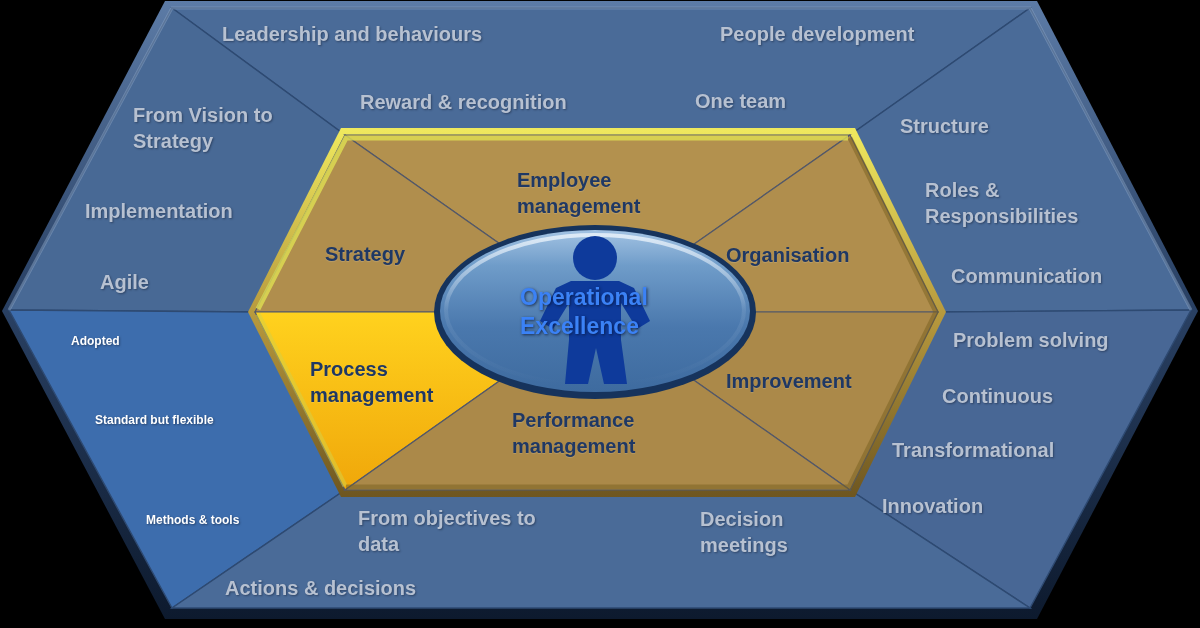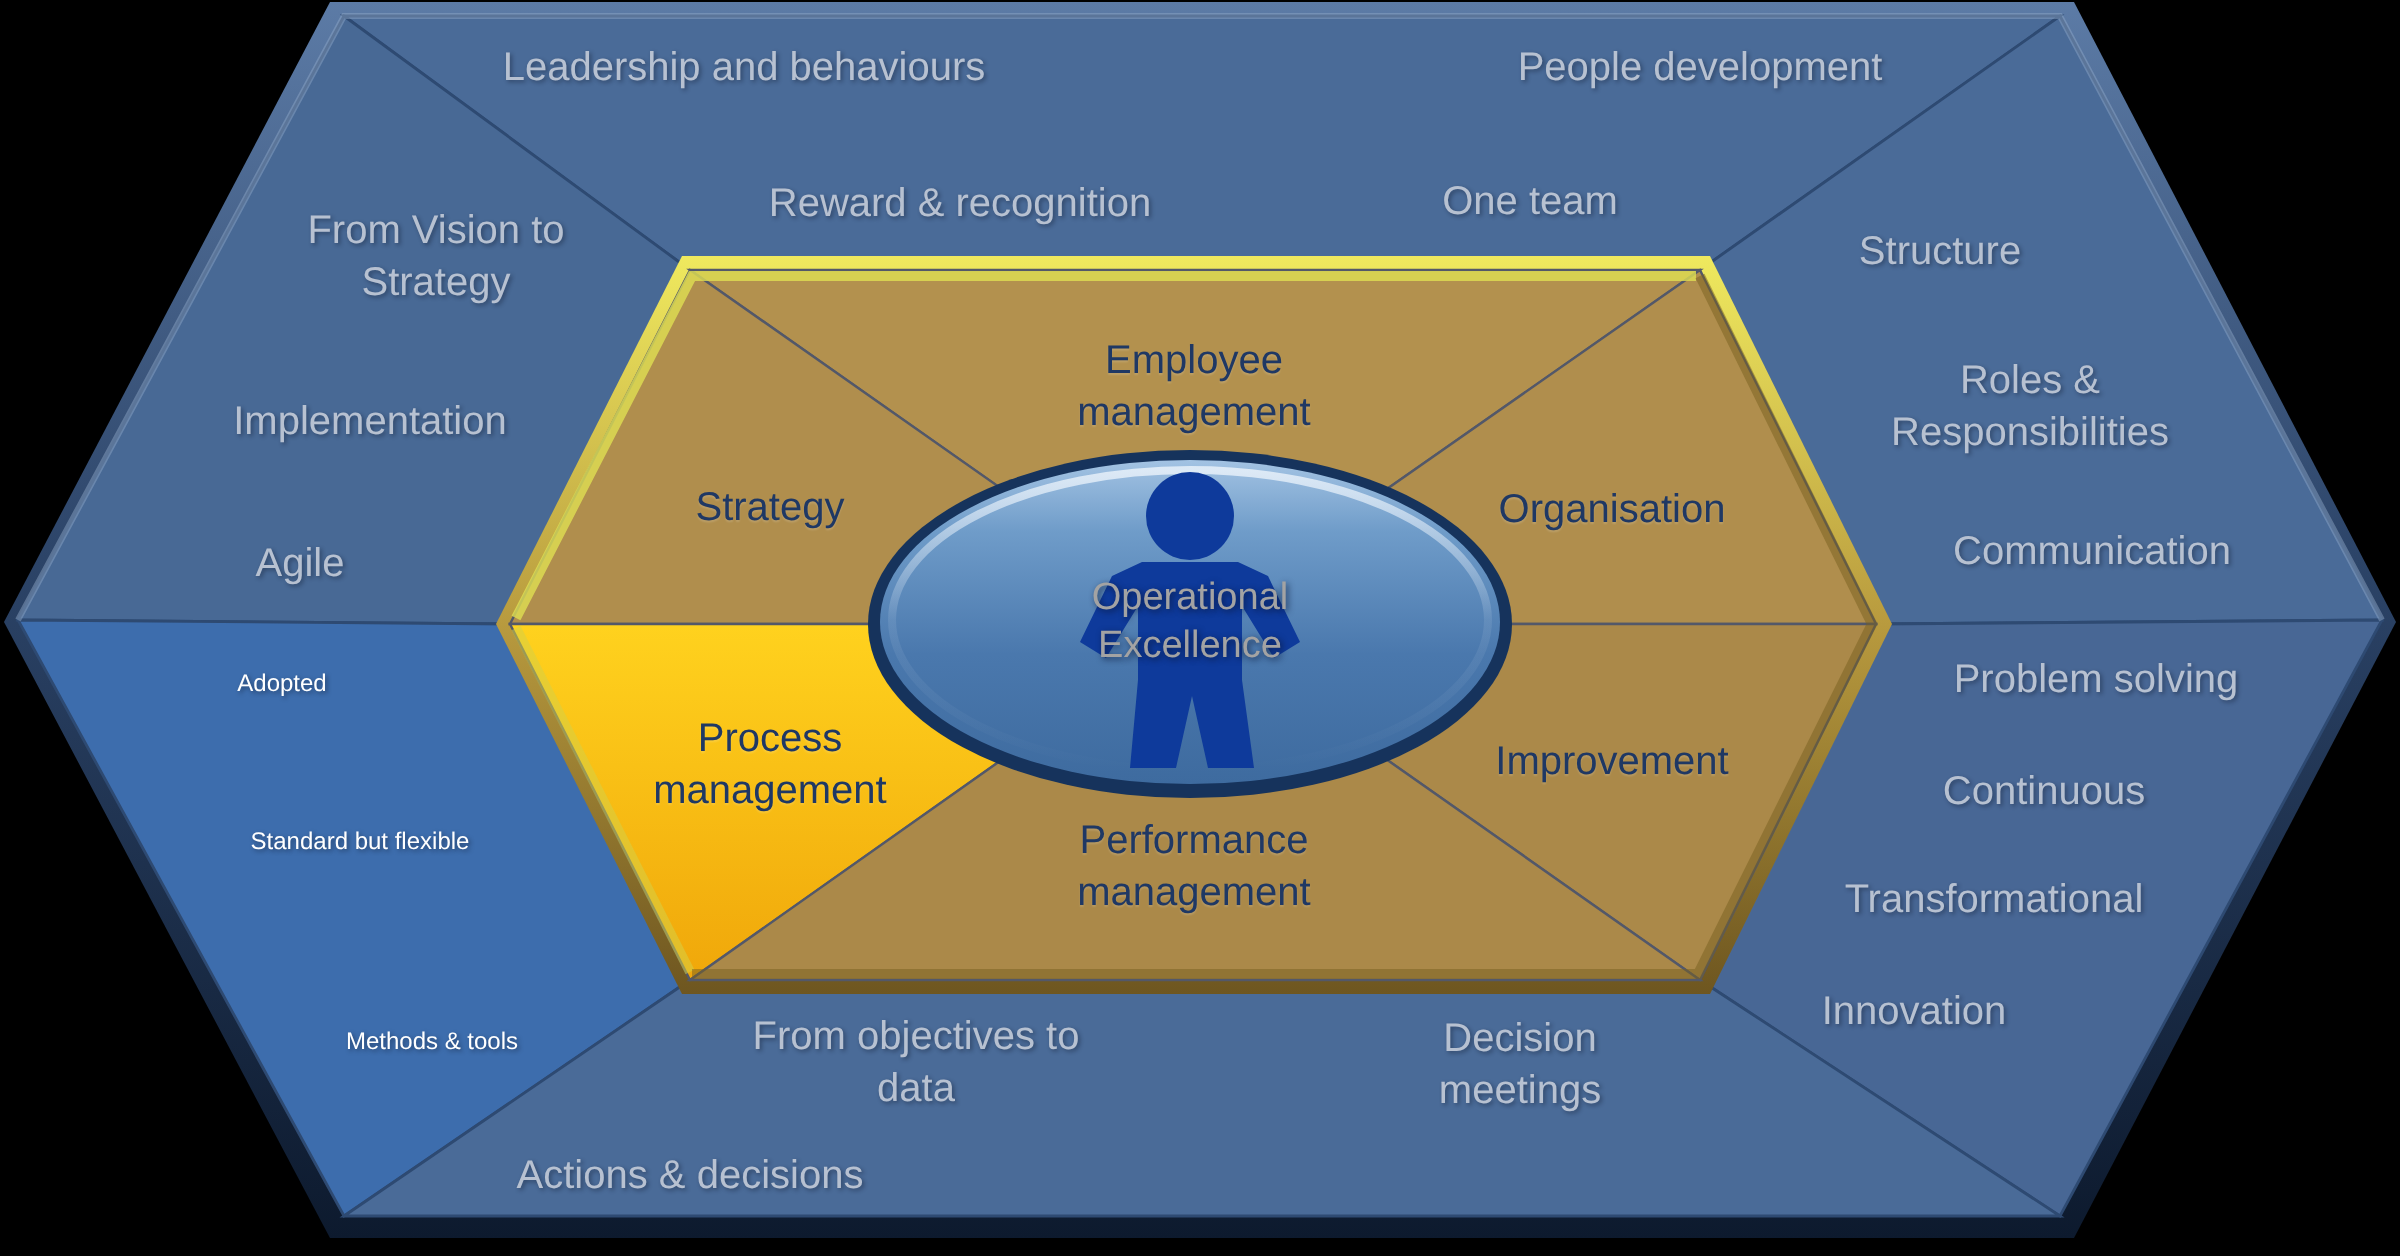--- a/index.html
+++ b/index.html
@@ -4,37 +4,37 @@
 <style>
   html,body{margin:0;padding:0;background:#000;}
   .canvas{
     position:relative;width:1200px;height:628px;overflow:hidden;
     font-family:"Liberation Sans","DejaVu Sans",sans-serif;
     background:#000;
   }
   .canvas svg{position:absolute;left:0;top:0;}
   .label{
     position:absolute;transform:translate(-50%,-50%);
-    text-align:center;font-weight:normal;line-height:1.28;
+    font-weight:bold;line-height:1.28;
     white-space:normal;pointer-events:none;
   }
   .outer-label{
     color:#b7c1d1;font-size:20px;
     text-shadow:1px 1px 2px rgba(15,25,45,.45);
   }
   .white-label{
     color:#ffffff;font-size:12px;
     text-shadow:1px 1px 2px rgba(15,25,45,.5);
   }
   .inner-label{
     color:#1f3864;font-size:20px;
     text-shadow:0 1px 1px rgba(255,255,255,.15);
   }
   .center-label{
-    color:#a3a3a3;font-size:19px;
+    color:#3b82f6;font-size:23px;
     text-shadow:1px 1px 3px rgba(10,20,50,.75);
   }
 </style>
 </head>
 <body>
 
 <div class="canvas">
 
   <svg width="1200" height="628" viewBox="0 0 1200 628">
     <defs>

